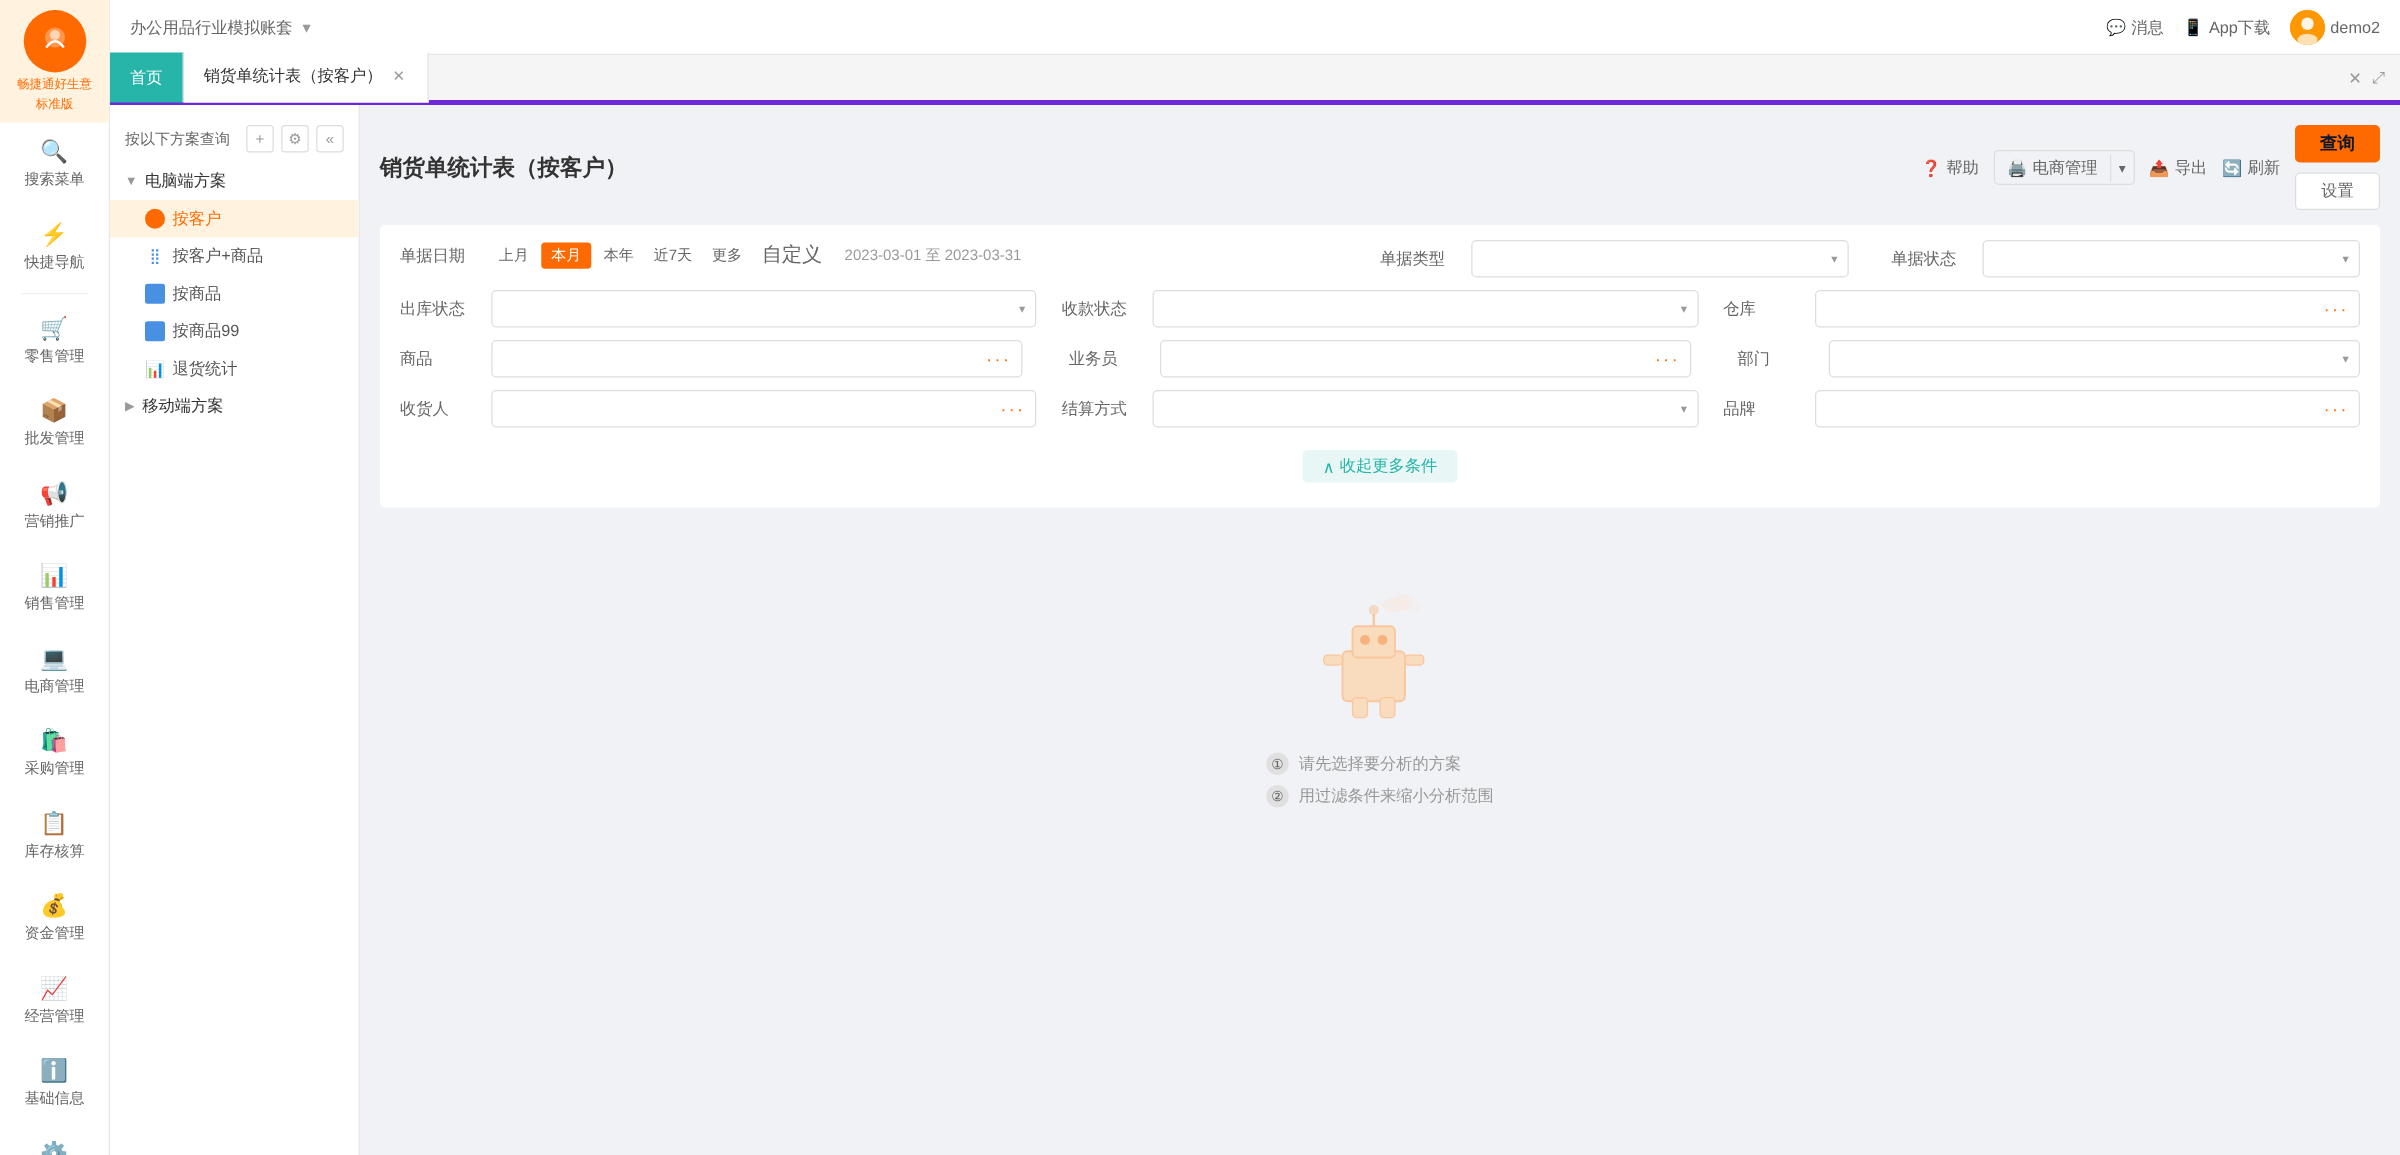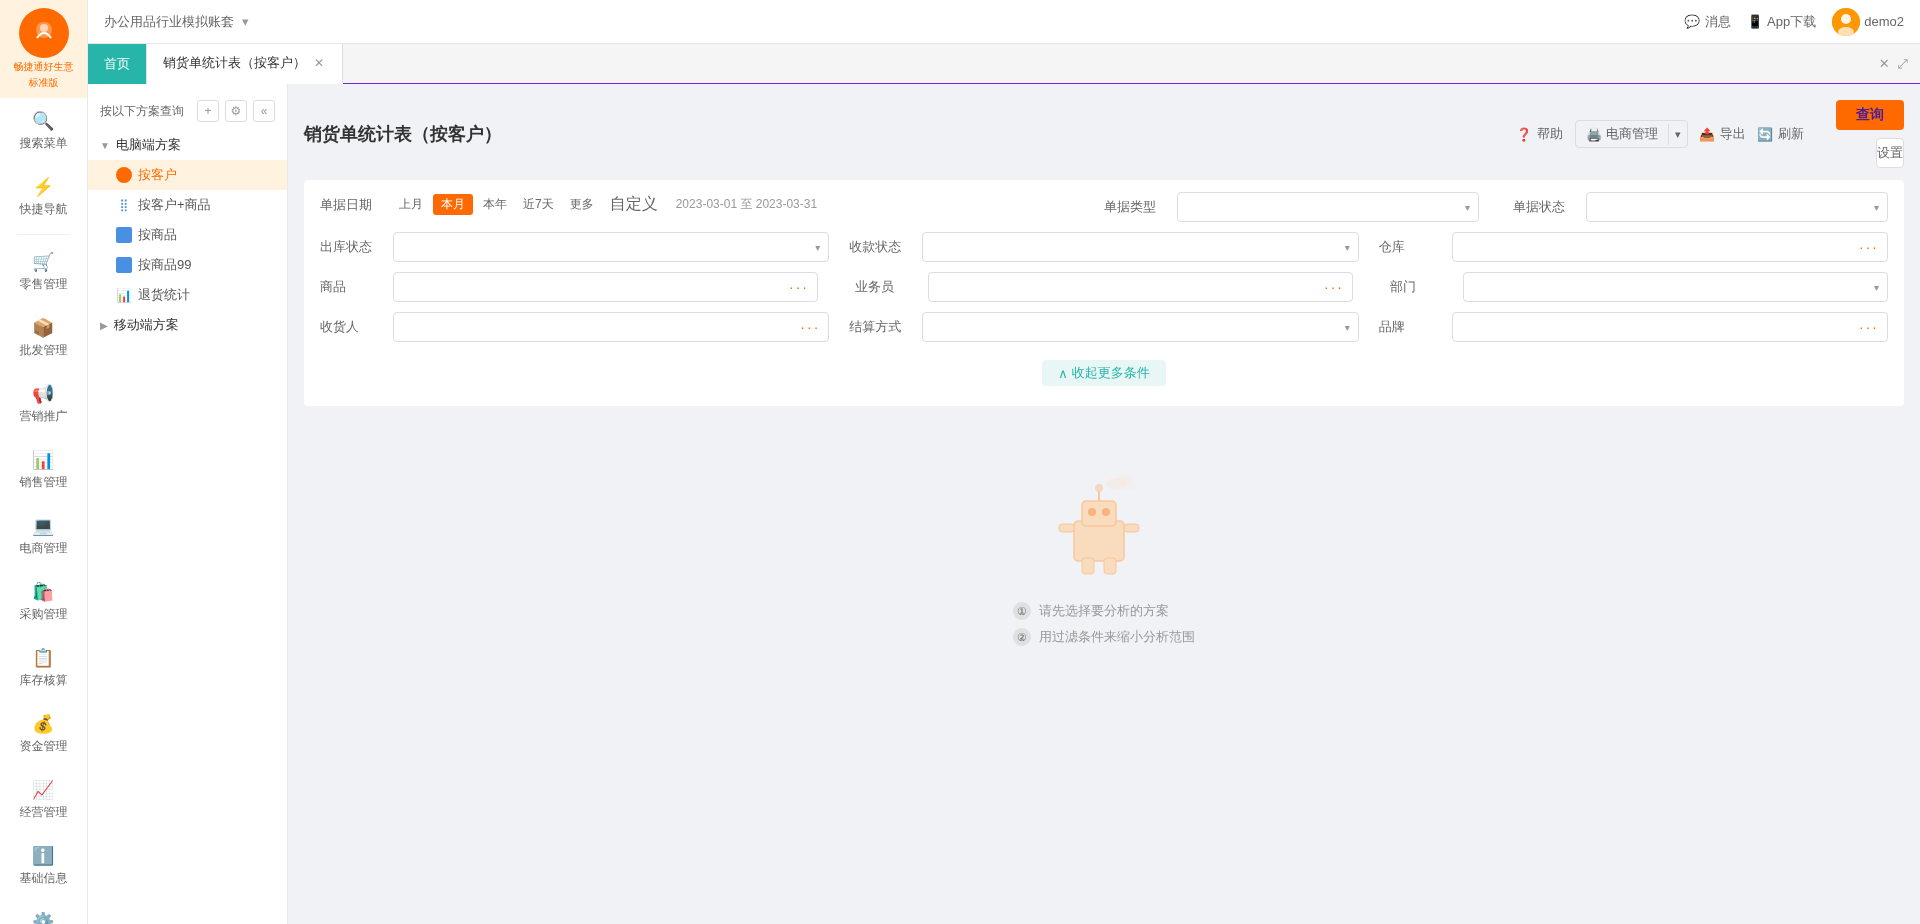--- a/index.html
+++ b/index.html
@@ -19,21 +19,21 @@
     .main { flex: 1; display: flex; flex-direction: column; height: 924px; overflow: hidden; }
 
     
     .header { height: 44px; background: #fff; border-bottom: 1px solid #e8e8e8; display: flex; align-items: center; padding: 0 16px; justify-content: space-between; flex-shrink: 0; }
     .header-left { display: flex; align-items: center; gap: 8px; color: #666; font-size: 13px; }
     .header-right { display: flex; align-items: center; gap: 16px; }
     .header-right-item { display: flex; align-items: center; gap: 4px; color: #666; font-size: 13px; cursor: pointer; }
     .avatar { width: 28px; height: 28px; background: #ff9800; border-radius: 50%; display: flex; align-items: center; justify-content: center; color: white; font-size: 12px; font-weight: bold; overflow: hidden; }
 
     
-    .tabbar { height: 40px; background: #f5f5f5; display: flex; align-items: center; padding: 0; border-bottom: 1px solid #6d28d9; flex-shrink: 0; }
+    .tabbar { height: 40px; background: #f5f5f5; display: flex; align-items: center; padding: 0; border-bottom: 4px solid #6d28d9; flex-shrink: 0; }
     .tab { height: 40px; padding: 0 16px; display: flex; align-items: center; gap: 6px; cursor: pointer; font-size: 13px; color: #666; border-right: 1px solid #e0e0e0; }
     .tab.active { background: #fff; color: #333; border-bottom: 2px solid #fff; position: relative; }
     .tab-close { color: #999; font-size: 12px; cursor: pointer; padding: 2px; border-radius: 2px; }
     .tab-home { background: #26b5a8; color: white; }
     .tab-maximize { margin-left: auto; padding: 0 12px; color: #666; display: flex; align-items: center; gap: 8px; }
 
     
     .content { flex: 1; display: flex; overflow: hidden; }
 
     
@@ -52,22 +52,22 @@
     .right-main { flex: 1; padding: 16px; overflow-y: auto; background: #f0f2f5; }
 
     
     .page-header { display: flex; align-items: center; justify-content: space-between; margin-bottom: 12px; }
     .page-title { font-size: 18px; font-weight: bold; color: #333; }
     .page-actions { display: flex; align-items: center; gap: 12px; }
     .action-btn { display: flex; align-items: center; gap: 4px; font-size: 13px; color: #666; cursor: pointer; }
     .action-btn-split { display: flex; align-items: center; border: 1px solid #ddd; border-radius: 4px; overflow: hidden; }
     .action-btn-split-main { padding: 4px 10px; font-size: 13px; color: #666; cursor: pointer; display: flex; align-items: center; gap: 4px; }
     .action-btn-split-arrow { padding: 4px 6px; border-left: 1px solid #ddd; font-size: 11px; color: #666; cursor: pointer; }
-    .query-btn { background: #ff6a00; color: #4c1d95; border: none; border-radius: 4px; padding: 6px 20px; font-size: 14px; cursor: pointer; font-weight: bold; margin-left: 20px; }
-    .setting-btn { background: #fff; color: #666; border: 1px solid #ddd; border-radius: 4px; padding: 5px 0; font-size: 13px; cursor: pointer; margin-top: 4px; display: block; }
+    .query-btn { background: #ff6a00; color: #0f172a; border: none; border-radius: 4px; padding: 6px 20px; font-size: 14px; cursor: pointer; font-weight: bold; }
+    .setting-btn { background: #fff; color: #666; border: 1px solid #ddd; border-radius: 4px; padding: 5px 20px; font-size: 13px; cursor: pointer; margin-top: 4px; display: block; }
     .date-tab { padding: 2px 8px; font-size: 12px; color: #666; cursor: pointer; border-radius: 2px; }
     .date-tab.active { background: #ff6a00; color: white; border-radius: 3px; }
 
     
     .collapse-row { display: flex; justify-content: center; padding: 8px 0; }
     .collapse-btn { display: flex; align-items: center; gap: 4px; font-size: 13px; color: #26b5a8; cursor: pointer; background: #e8f7f6; border-radius: 4px; padding: 4px 16px; }
 
     
     .empty-state { display: flex; flex-direction: column; align-items: center; justify-content: center; padding: 60px 0; }
     .empty-icon { width: 120px; height: 120px; margin-bottom: 16px; }

